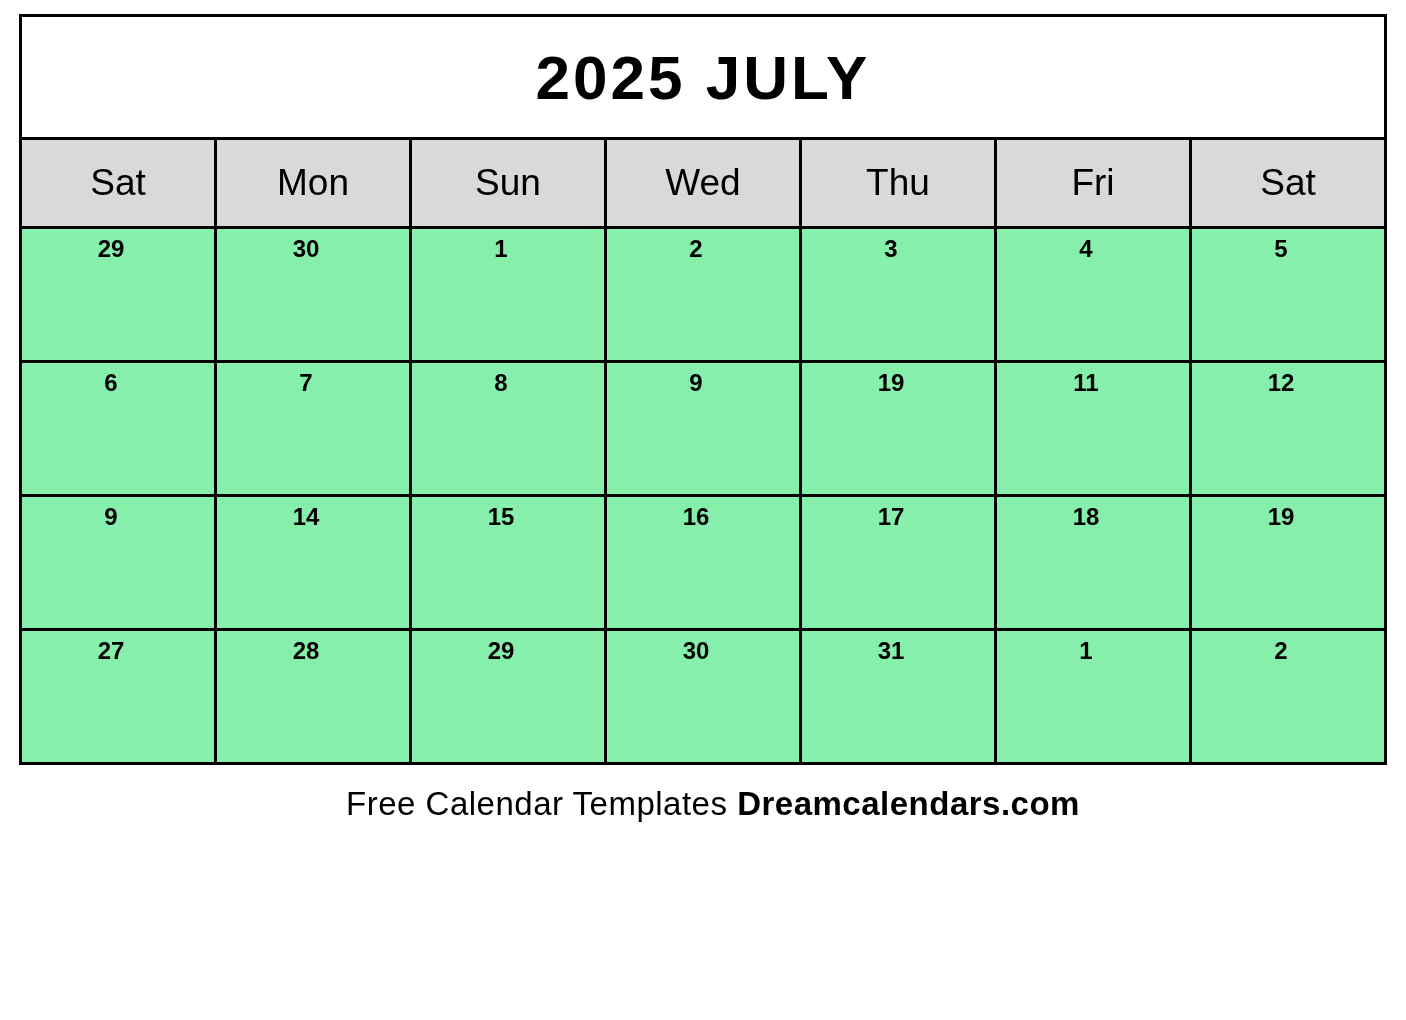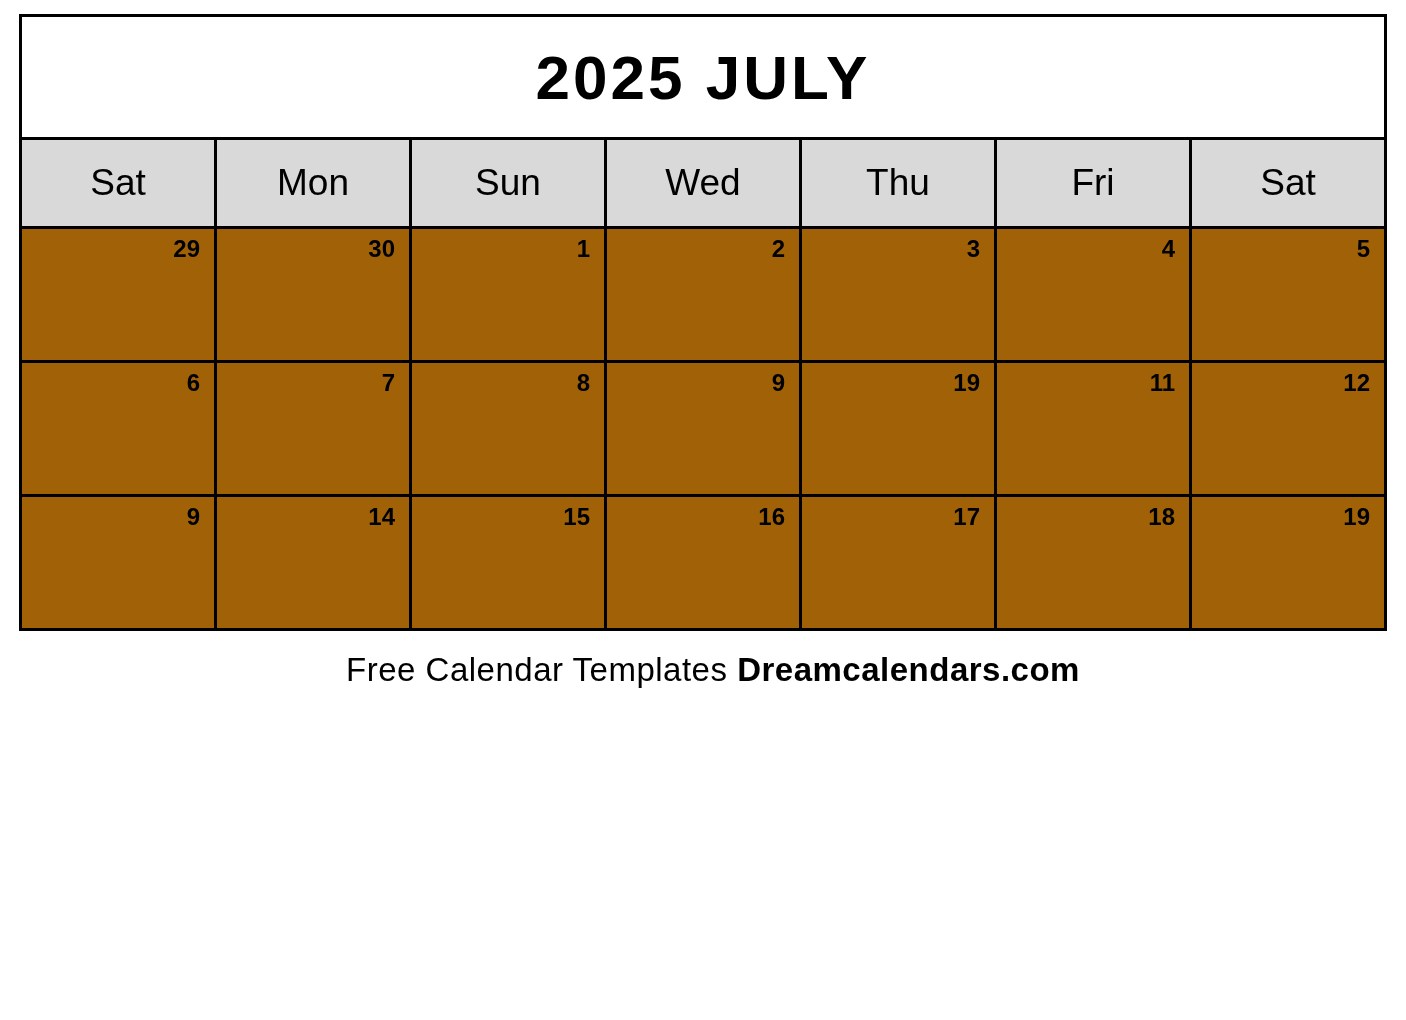--- a/index.html
+++ b/index.html
@@ -46,23 +46,23 @@
     font-size: 37px;
     font-weight: 400;
     text-align: center;
     vertical-align: middle;
     padding: 0;
   }
 
   td.day {
     height: 134px;
     vertical-align: top;
-    text-align: right;
+    text-align: center;
     padding: 7px 14px 10px 0;
-    background: #a16207;
+    background: #86efac;
   }
 
   td.day .num {
     font-size: 24px;
     font-weight: bold;
     line-height: 1.1;
   }
 
   .footer {
     margin-top: 20px;
@@ -116,20 +116,29 @@
         <td class="day"><span class="num">9</span></td>
         <td class="day"><span class="num">14</span></td>
         <td class="day"><span class="num">15</span></td>
         <td class="day"><span class="num">16</span></td>
         <td class="day"><span class="num">17</span></td>
         <td class="day"><span class="num">18</span></td>
         <td class="day"><span class="num">19</span></td>
       </tr>
 
 
+      <tr>
+        <td class="day"><span class="num">27</span></td>
+        <td class="day"><span class="num">28</span></td>
+        <td class="day"><span class="num">29</span></td>
+        <td class="day"><span class="num">30</span></td>
+        <td class="day"><span class="num">31</span></td>
+        <td class="day"><span class="num">1</span></td>
+        <td class="day"><span class="num">2</span></td>
+      </tr>
     </tbody>
   </table>
 </div>
 
 <div class="footer">
   <span>Free Calendar Templates</span>
   <span class="bold">Dreamcalendars.com</span>
 </div>
 
 </body></html>

